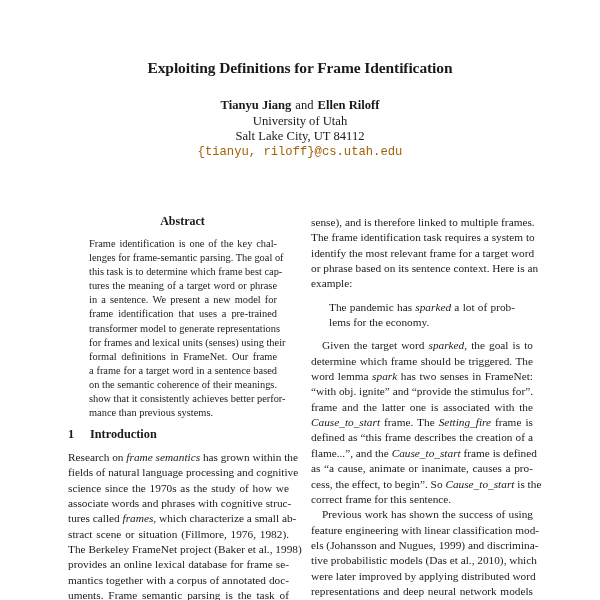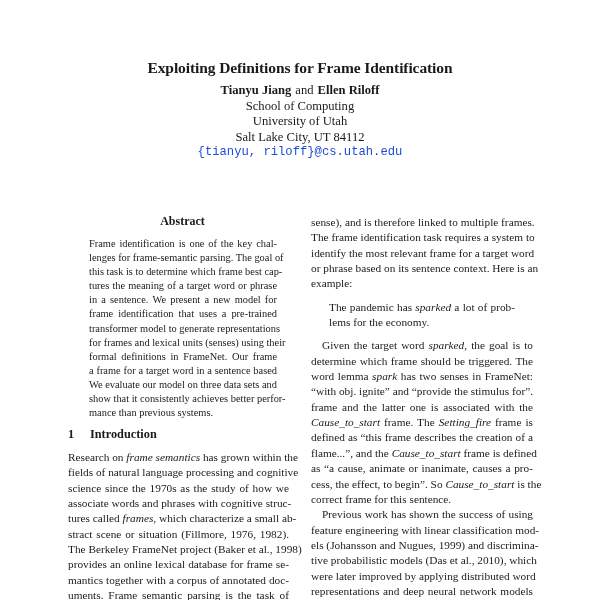--- a/index.html
+++ b/index.html
@@ -1,24 +1,24 @@
 <!DOCTYPE html>
 <html><head>
 <meta charset="utf-8">
 <style>
   html, body { margin: 0; padding: 0; background: #ffffff; }
   body { width: 600px; height: 600px; overflow: hidden; position: relative;
          font-family: "Liberation Serif", "DejaVu Serif", serif; color: #1a1a1a; }
   .title { position: absolute; top: 59px; left: 0; width: 600px; text-align: center;
            font-weight: bold; font-size: 15.5px; letter-spacing: -0.1px; }
-  .authors { position: absolute; top: 83px; left: 0; width: 600px; text-align: center;
+  .authors { position: absolute; top: 98px; left: 0; width: 600px; text-align: center;
              font-size: 12.6px; line-height: 15.6px; }
   .authors .names b { font-weight: bold; }
   .authors .and { margin: 0 4px; }
-  .email { font-family: "Liberation Mono", "DejaVu Sans Mono", monospace; font-size: 12.2px; color: #1d4ed8; }
+  .email { font-family: "Liberation Mono", "DejaVu Sans Mono", monospace; font-size: 12.2px; color: #a16207; }
   .col { position: absolute; font-size: 11.3px; line-height: 15.35px; text-align: justify; }
   .abstract-head { position: absolute; top: 214px; left: 89px; width: 187px; text-align: center;
                    font-weight: bold; font-size: 12px; }
   .abstract { top: 237px; left: 89px; width: 188px; font-size: 10.4px; line-height: 14.1px; }
   .intro-head { position: absolute; top: 427px; left: 68px; font-weight: bold; font-size: 12.3px; }
   .intro-head .num { display: inline-block; width: 22px; }
   .intro { top: 450px; left: 68px; width: 221px; }
   .right { top: 215px; left: 311px; width: 222px; }
   .quote { margin: 8px 0 8px 18px; width: 186px; text-align: left; }
   i { font-style: italic; }
@@ -27,39 +27,38 @@
 </style>
 </head>
 <body>
 
 <div class="title">Exploiting Definitions for Frame Identification</div>
 
 <div class="authors">
   <div class="names">
     <b>Tianyu Jiang</b><span class="and">and</span><b>Ellen Riloff</b>
   </div>
-  <div>School of Computing</div>
   <div>University of Utah</div>
   <div>Salt Lake City, UT 84112</div>
   <div class="email">{tianyu, riloff}@cs.utah.edu</div>
 </div>
 
 <div class="abstract-head">Abstract</div>
 <div class="col abstract" id="abstract-body">
     <span class="line">Frame identification is one of the key chal-</span>
     <span class="line">lenges for frame-semantic parsing. The goal of</span>
     <span class="line">this task is to determine which frame best cap-</span>
     <span class="line">tures the meaning of a target word or phrase</span>
     <span class="line">in a sentence.  We present a new model for</span>
     <span class="line">frame identification that uses a pre-trained</span>
     <span class="line">transformer model to generate representations</span>
     <span class="line">for frames and lexical units (senses) using their</span>
     <span class="line">formal definitions in FrameNet.  Our frame</span>
     <span class="line">a frame for a target word in a sentence based</span>
-    <span class="line">We evaluate our model on three data sets and</span>
+    <span class="line">on the semantic coherence of their meanings.</span>
     <span class="line">show that it consistently achieves better perfor-</span>
     <span class="line last">mance than previous systems.</span>
   </div>
 
 <div class="intro-head">
   <span class="num">1</span><span>Introduction</span>
 </div>
 <div class="col intro" id="intro-body">
     <span class="line">Research on <i>frame semantics</i> has grown within the</span>
     <span class="line">fields of natural language processing and cognitive</span>

